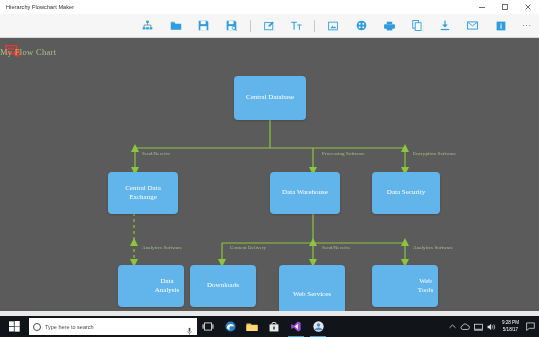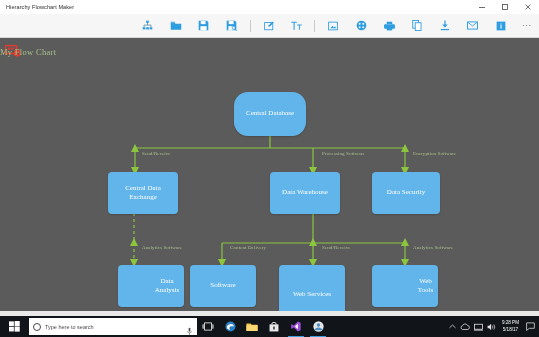--- a/index.html
+++ b/index.html
@@ -362,28 +362,28 @@
     </svg>
 
     <div class="edge-label" style="left:142px; top:113px;">Send/Receive</div>
     <div class="edge-label" style="left:322px; top:113px;">Processing Software</div>
     <div class="edge-label" style="left:413px; top:113px;">Encryption Software</div>
     <div class="edge-label" style="left:142px; top:207px;">Analytics Software</div>
     <div class="edge-label" style="left:230px; top:207px;">Content Delivery</div>
     <div class="edge-label" style="left:322px; top:207px;">Send/Receive</div>
     <div class="edge-label" style="left:413px; top:207px;">Analytics Software</div>
 
-    <div class="node" style="left:234px; top:54px; width:72px; height:44px;border-radius:14px;">Central Database</div>
+    <div class="node" style="left:234px; top:38px; width:72px; height:44px;">Central Database</div>
 
     <div class="node" style="left:108px; top:134px; width:70px; height:42px;">Central Data Exchange</div>
     <div class="node" style="left:270px; top:134px; width:70px; height:42px;">Data Warehouse</div>
     <div class="node" style="left:372px; top:134px; width:68px; height:42px;">Data Security</div>
 
     <div class="node" style="left:118px; top:227px; width:66px; height:42px;padding-left:35px;">Data Analysis</div>
-    <div class="node" style="left:190px; top:227px; width:66px; height:42px;">Software</div>
+    <div class="node" style="left:190px; top:227px; width:66px; height:42px;">Downloads</div>
     <div class="node" style="left:279px; top:227px; width:66px; height:60px;">Web Services</div>
     <div class="node" style="left:372px; top:227px; width:66px; height:42px;padding-left:44px;">Web Tools</div>
   </div>
 
   <div id="status-strip"></div>
 </div>
 
 <div id="taskbar">
 
   <div id="start-button">

